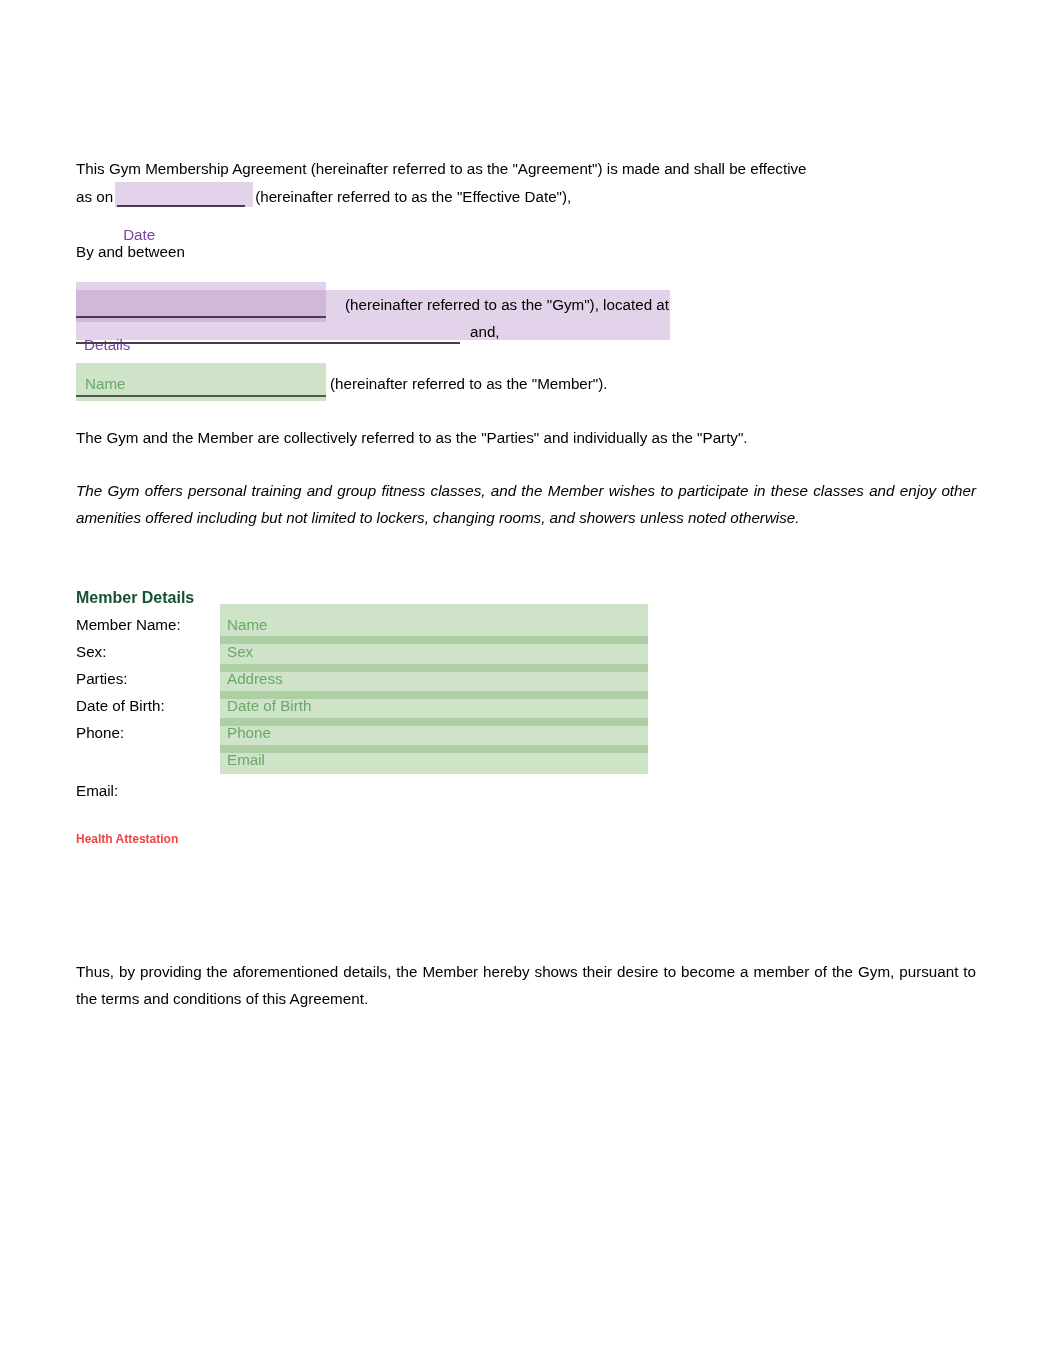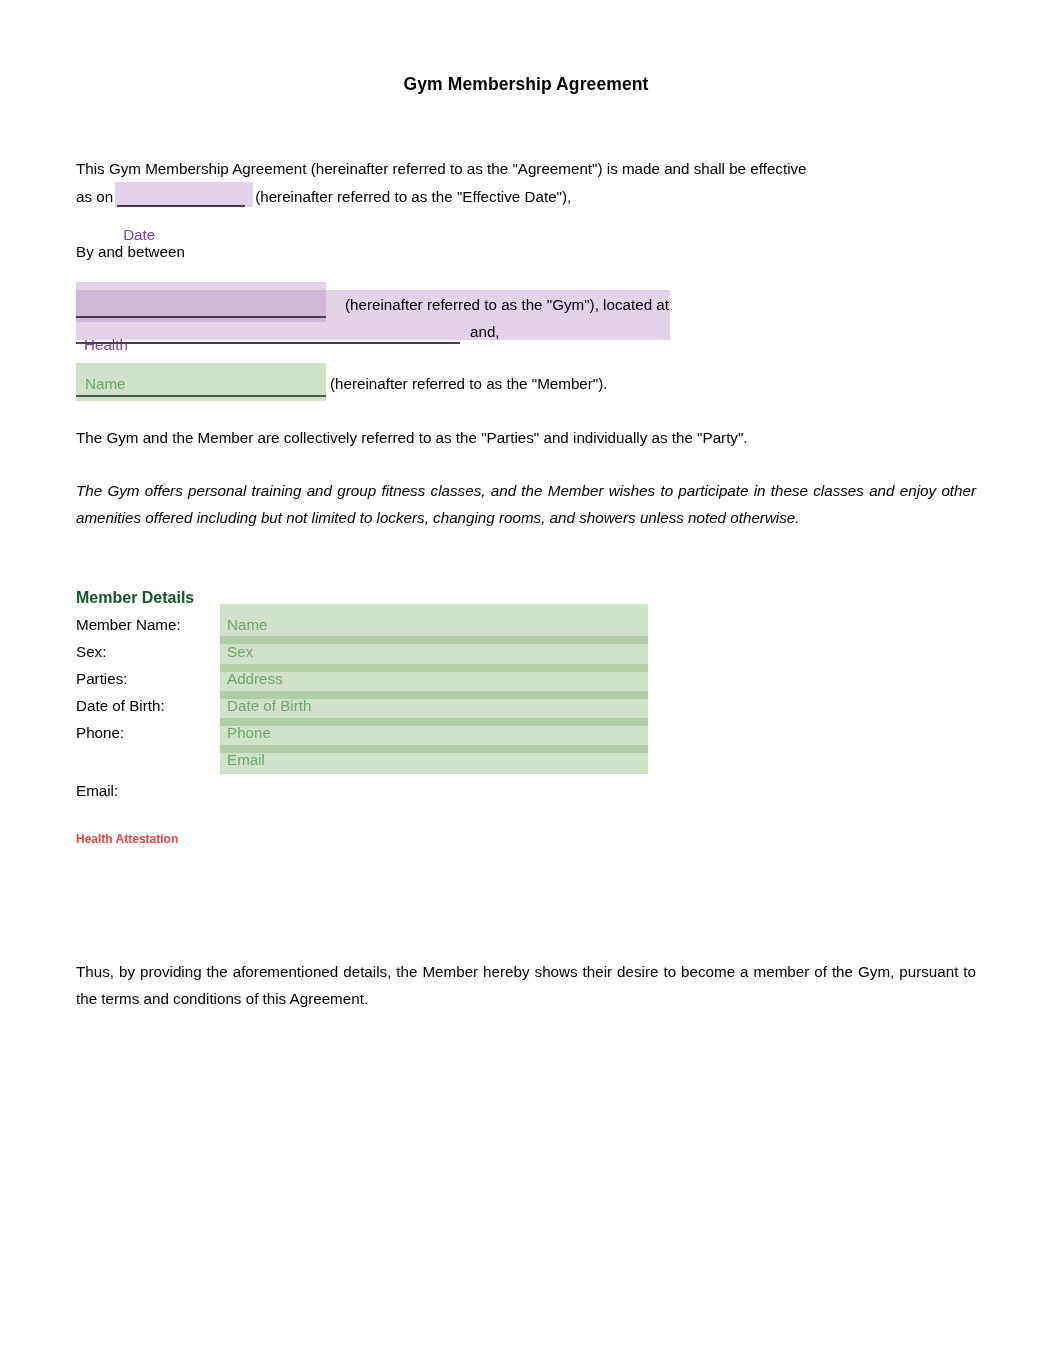--- a/index.html
+++ b/index.html
@@ -152,39 +152,38 @@
     font-weight: bold;
     line-height: 27px;
     color: #ef4444;
   }
 </style>
 </head>
 <body>
 
 <div class="page">
 
-  <div class="doc-title">Gym Membership Agreement</div>
 
   <div class="para" style="top:155px;">
     <span>This Gym Membership Agreement (hereinafter referred to as the "Agreement") is made and shall be effective</span><br>
     <span>as on</span><span class="inline-field hl-purple" style="width:138px;height:25px;margin:0 2px -5px 2px;">
         <span class="ftext field" style="left:8px;top:-1px;">Date</span>
         <span class="rule" style="left:2px;right:8px;top:23px;"></span>
     </span><span>(hereinafter referred to as the "Effective Date"),</span>
   </div>
 
   <div class="para" style="top:238px;">By and between</div>
 
   <div class="block hl-purple" style="left:76px;top:282px;width:250px;height:40px;"></div>
 
   <div class="block hl-purple" style="left:76px;top:290px;width:594px;height:50px;"></div>
 
   <div class="block" style="left:76px;top:290px;width:250px;height:32px;background:#d0b8db;"></div>
 
-  <div class="ftext field" style="left:84px;top:291px;">Health</div>
+  <div class="ftext field" style="left:84px;top:291px;">Details</div>
   <div class="rule" style="left:76px;width:250px;top:316px;"></div>
 
   <div class="ftext field" style="left:92px;top:318px;">Location</div>
   <div class="rule" style="left:76px;width:384px;top:342px;"></div>
 
   <div class="para justify" style="left:345px;top:291px;width:631px;line-height:27px;">(hereinafter referred to as the "Gym"), located at</div>
 
   <div class="para" style="left:470px;top:318px;width:300px;">and,</div>
 
   <div class="block hl-green" style="left:76px;top:363px;width:250px;height:38px;"></div>

